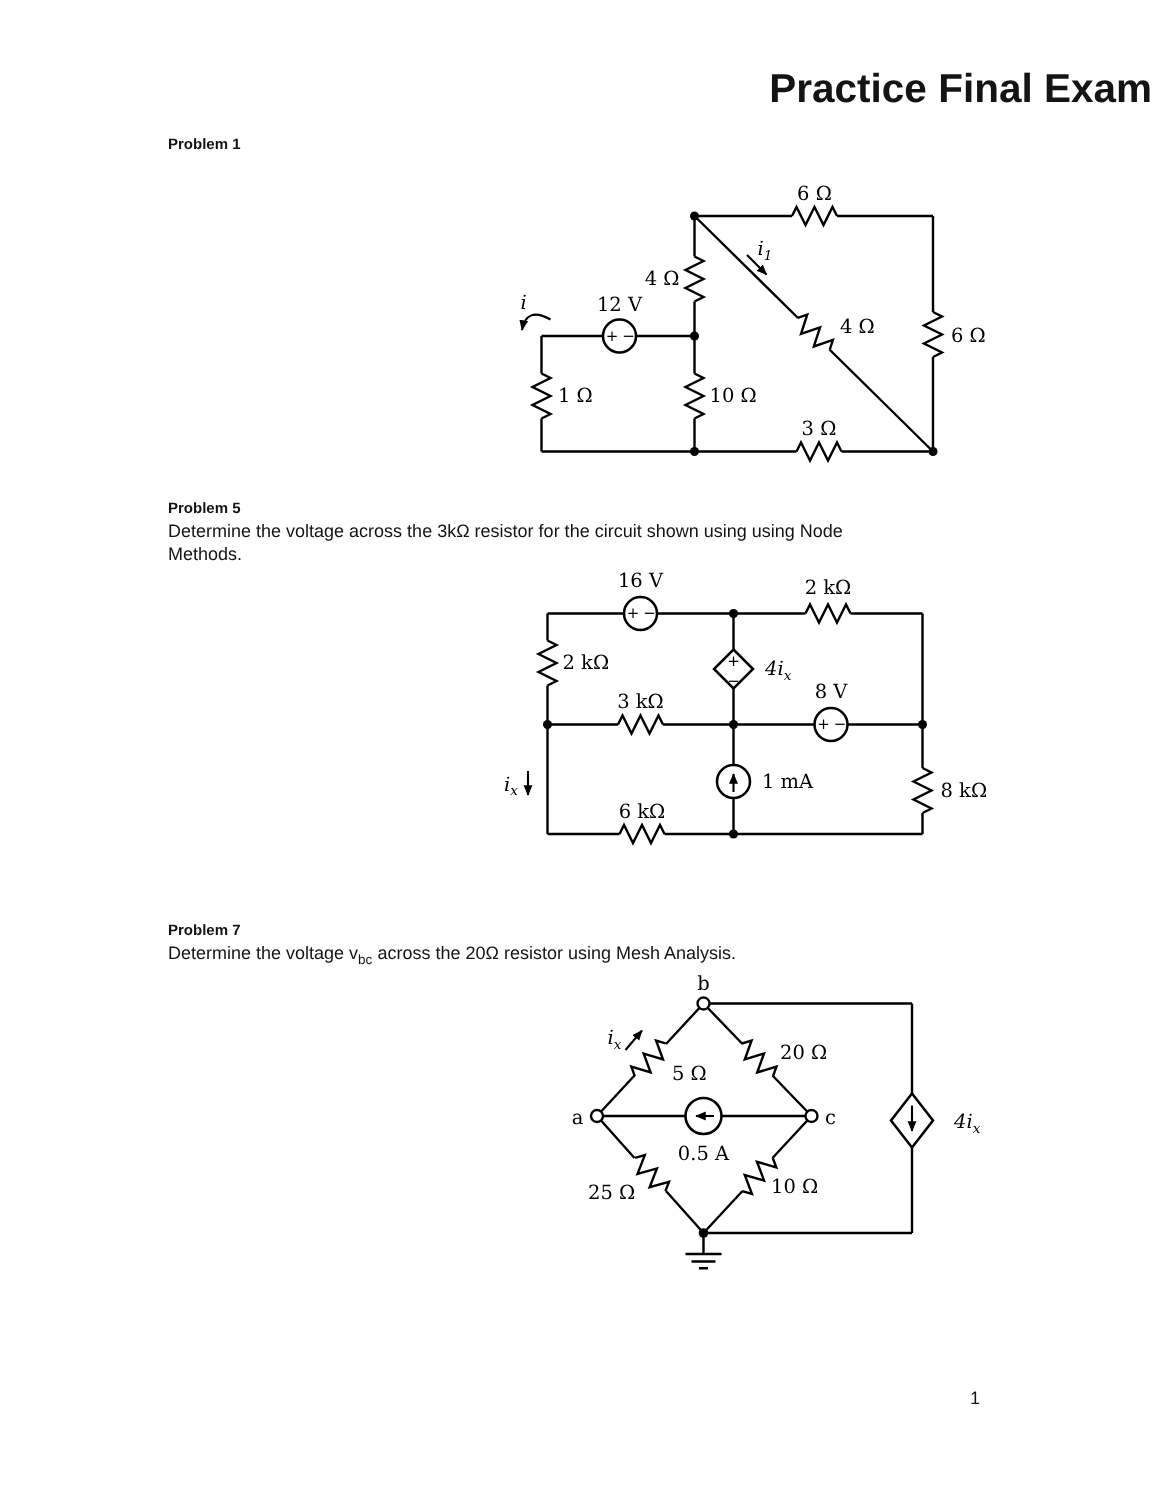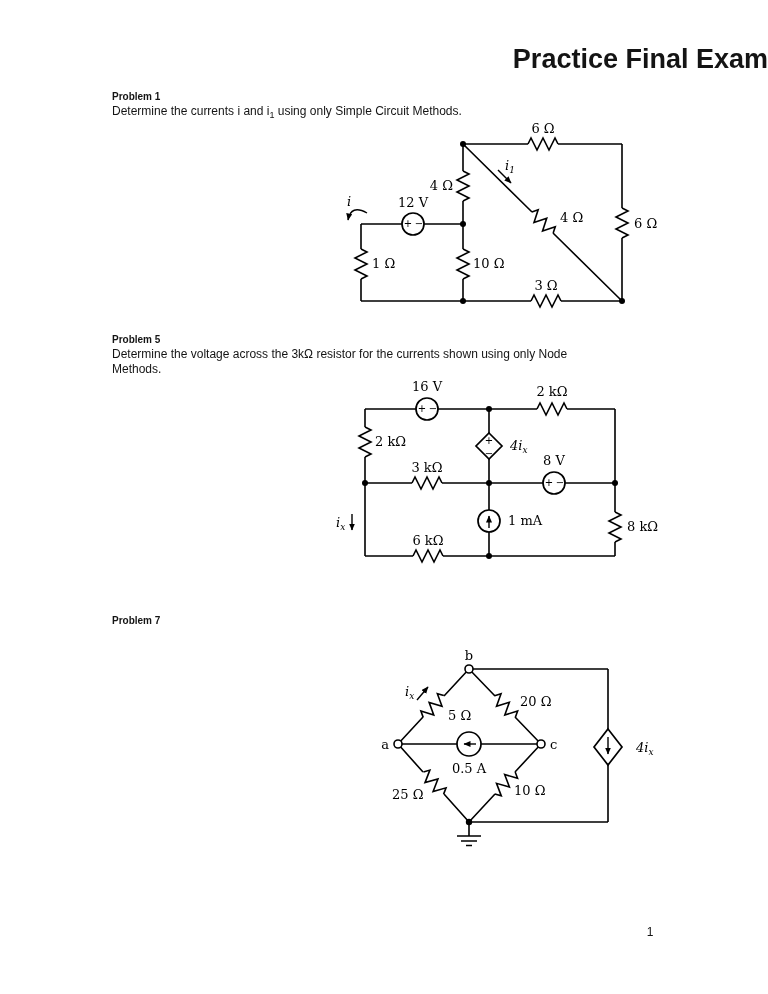--- a/index.html
+++ b/index.html
@@ -25,21 +25,20 @@
   .csign{font-family:"DejaVu Sans",sans-serif;font-size:10px;fill:#000;}
 </style>
 </head>
 <body>
 
 <div class="page">
 
   <div class="title">Practice Final Exam</div>
 
   <div class="phead" style="top:89px">Problem 1</div>
-  <div class="pbody" style="top:104px"><span>Determine the currents i and i</span><sub>1</sub><span> using only Simple Circuit Methods.</span></div>
 
   <svg class="circuit" style="left:333px;top:120px" width="335" height="200" viewBox="0 0 335 200">
     <defs>
       <marker id="ah1" markerWidth="9" markerHeight="8" refX="6.5" refY="3" orient="auto" markerUnits="userSpaceOnUse">
         <path d="M0 0 L7 3 L0 6 Z" fill="#000"></path>
       </marker>
       <path id="zz1" d="M-15 0 l3 -6 l6 12 l6 -12 l6 12 l6 -12 l3 6"></path>
     </defs>
 
     <path class="wire" d="M130 24 H195 M225 24 H289 M289 24 V88 M289 118 V181 M289 181 H228 M198 181 H28
@@ -86,21 +85,21 @@
     <text class="clabel" x="140" y="148">10 Ω</text>
     <text class="clabel" x="39" y="148">1 Ω</text>
     <text class="clabel" x="213" y="170" text-anchor="middle">3 Ω</text>
     <text class="clabel" x="227" y="102">4 Ω</text>
     <text class="clabel" x="80" y="87" text-anchor="middle">12 V</text>
     <text class="clabel cital" x="14" y="86">i</text>
     <text class="clabel cital" x="172" y="50"><tspan>i</tspan><tspan class="csub" dy="3">1</tspan></text>
   </svg>
 
   <div class="phead" style="top:332px">Problem 5</div>
-  <div class="pbody" style="top:347px">Determine the voltage across the 3kΩ resistor for the currents shown using only Node</div>
+  <div class="pbody" style="top:347px">Determine the voltage across the 3kΩ resistor for the circuit shown using using Node</div>
   <div class="pbody" style="top:362px">Methods.</div>
 
   <svg class="circuit" style="left:330px;top:378px" width="340" height="200" viewBox="0 0 340 200">
     <defs>
       <marker id="ah2" markerWidth="9" markerHeight="8" refX="6.5" refY="3" orient="auto" markerUnits="userSpaceOnUse">
         <path d="M0 0 L7 3 L0 6 Z" fill="#000"></path>
       </marker>
       <path id="zz2" d="M-15 0 l3 -6 l6 12 l6 -12 l6 12 l6 -12 l3 6"></path>
     </defs>
 
@@ -152,20 +151,21 @@
     <text class="clabel" x="97" y="94" text-anchor="middle">3 kΩ</text>
     <text class="clabel cital" x="180" y="72"><tspan>4i</tspan><tspan class="csub" dy="3">x</tspan></text>
     <text class="clabel" x="224" y="87" text-anchor="middle">8 V</text>
     <text class="clabel" x="178" y="147">1 mA</text>
     <text class="clabel" x="297" y="153">8 kΩ</text>
     <text class="clabel" x="98" y="167" text-anchor="middle">6 kΩ</text>
     <text class="clabel cital" x="6" y="149"><tspan>i</tspan><tspan class="csub" dy="3">x</tspan></text>
   </svg>
 
   <div class="phead" style="top:613px">Problem 7</div>
+  <div class="pbody" style="top:628px"><span>Determine the voltage v</span><sub>bc</sub><span> across the 20Ω resistor using Mesh Analysis.</span></div>
 
   <svg class="circuit" style="left:360px;top:648px" width="300" height="215" viewBox="0 0 300 215">
     <defs>
       <marker id="ah3" markerWidth="9" markerHeight="8" refX="6.5" refY="3" orient="auto" markerUnits="userSpaceOnUse">
         <path d="M0 0 L7 3 L0 6 Z" fill="#000"></path>
       </marker>
       <path id="zz3" d="M-15 0 l3 -6 l6 12 l6 -12 l6 12 l6 -12 l3 6"></path>
     </defs>
 
     <path class="wire" d="M109 21 H248 M248 21 V81 M248 117 V174 M248 174 H109 M38 96 H181 M109 174 V188

